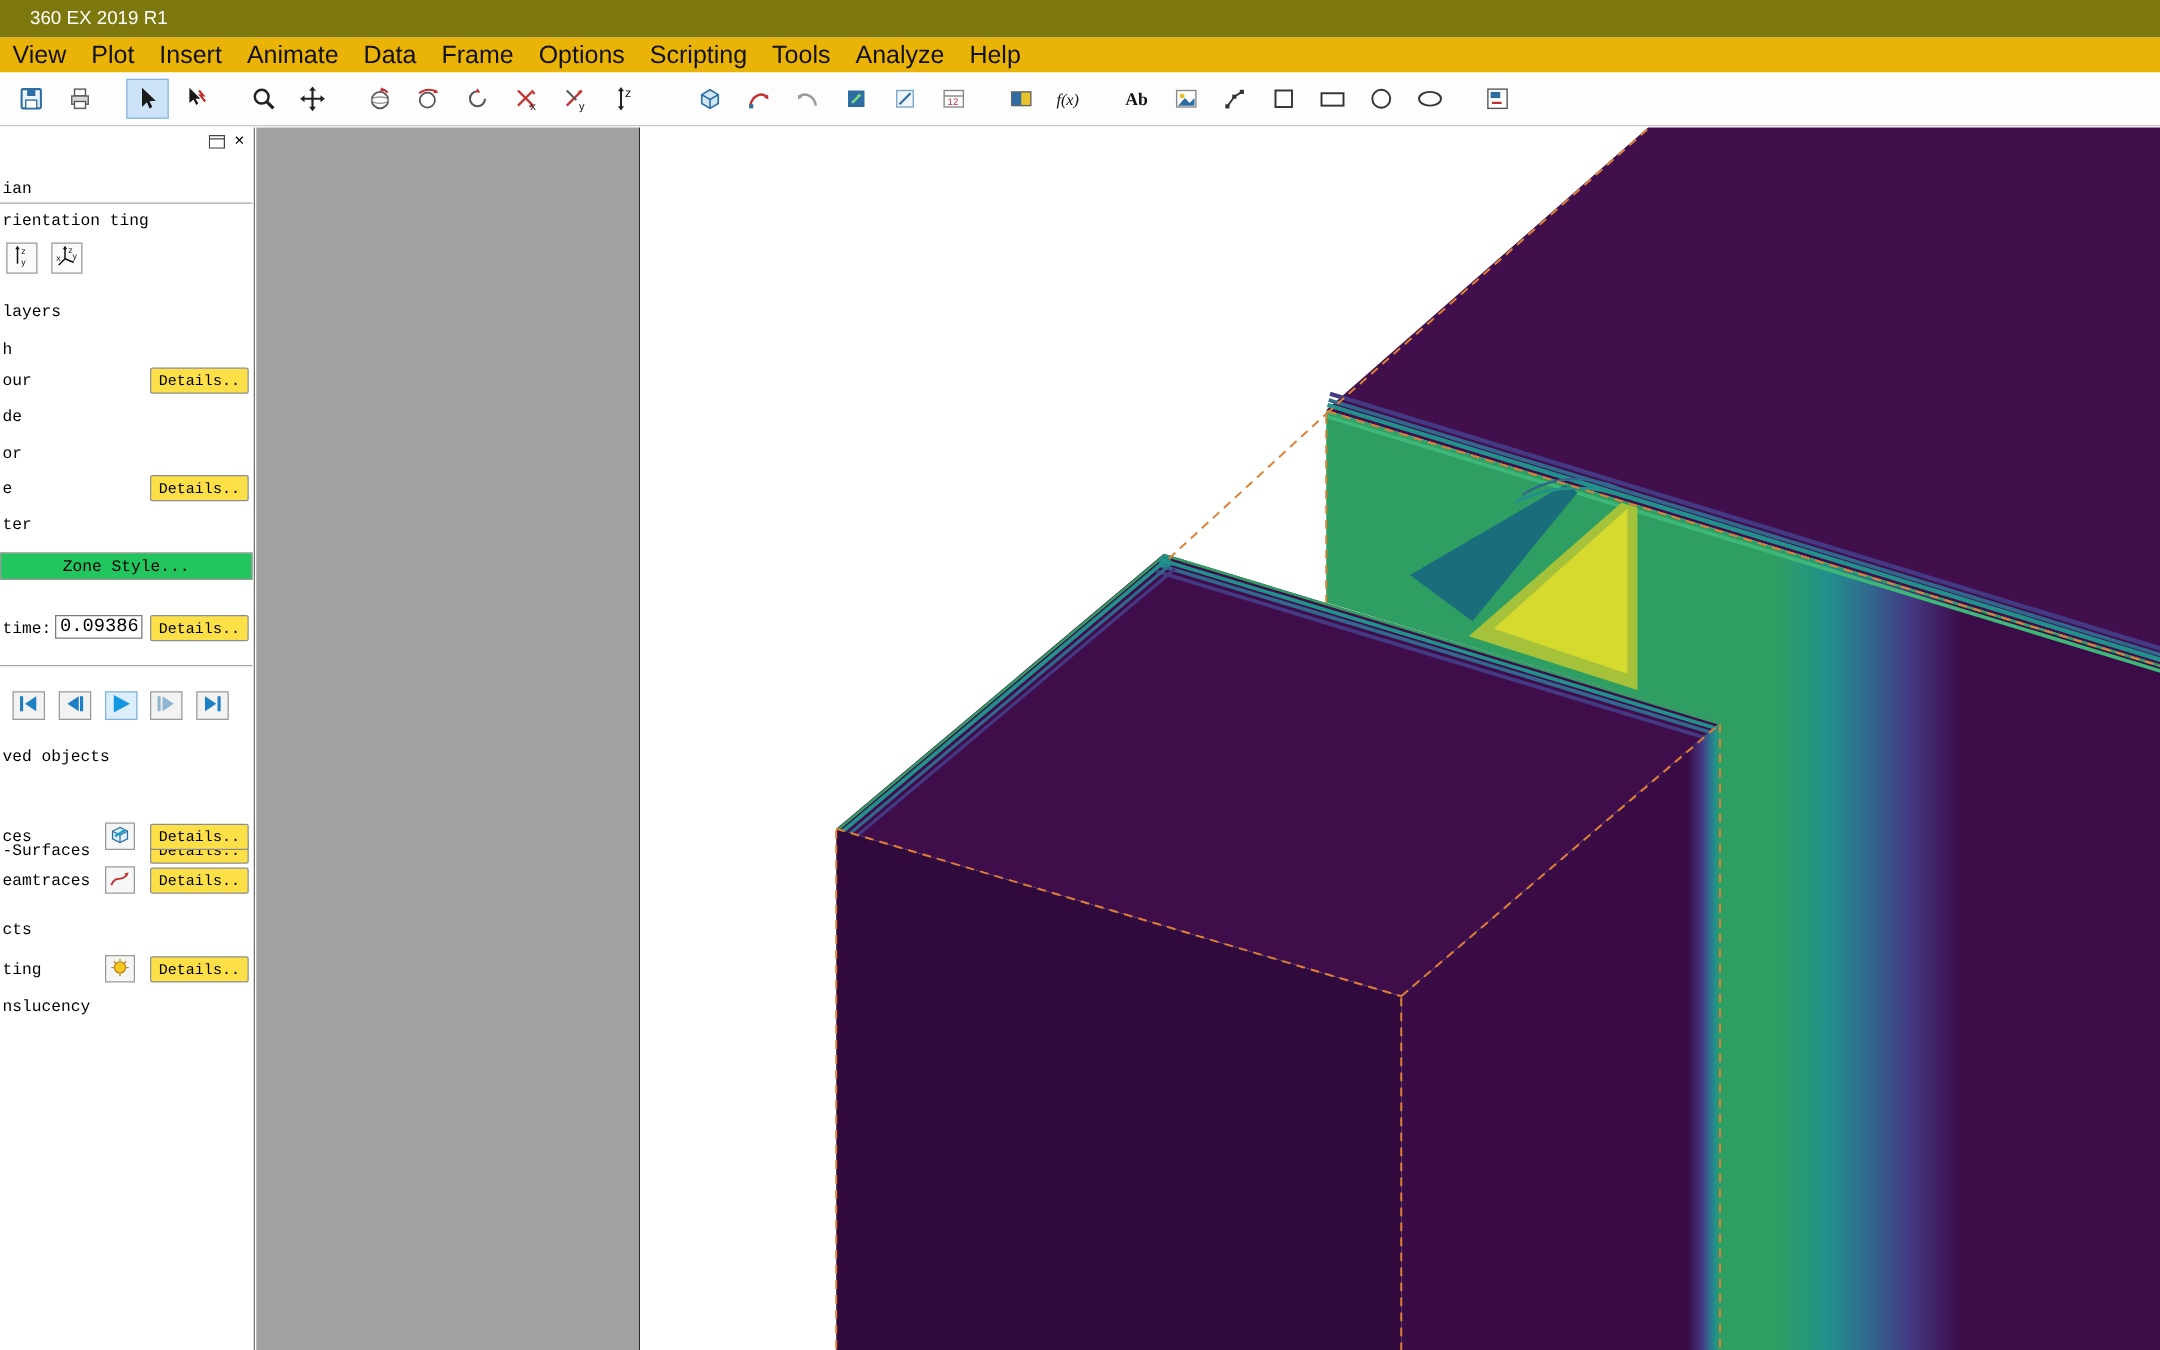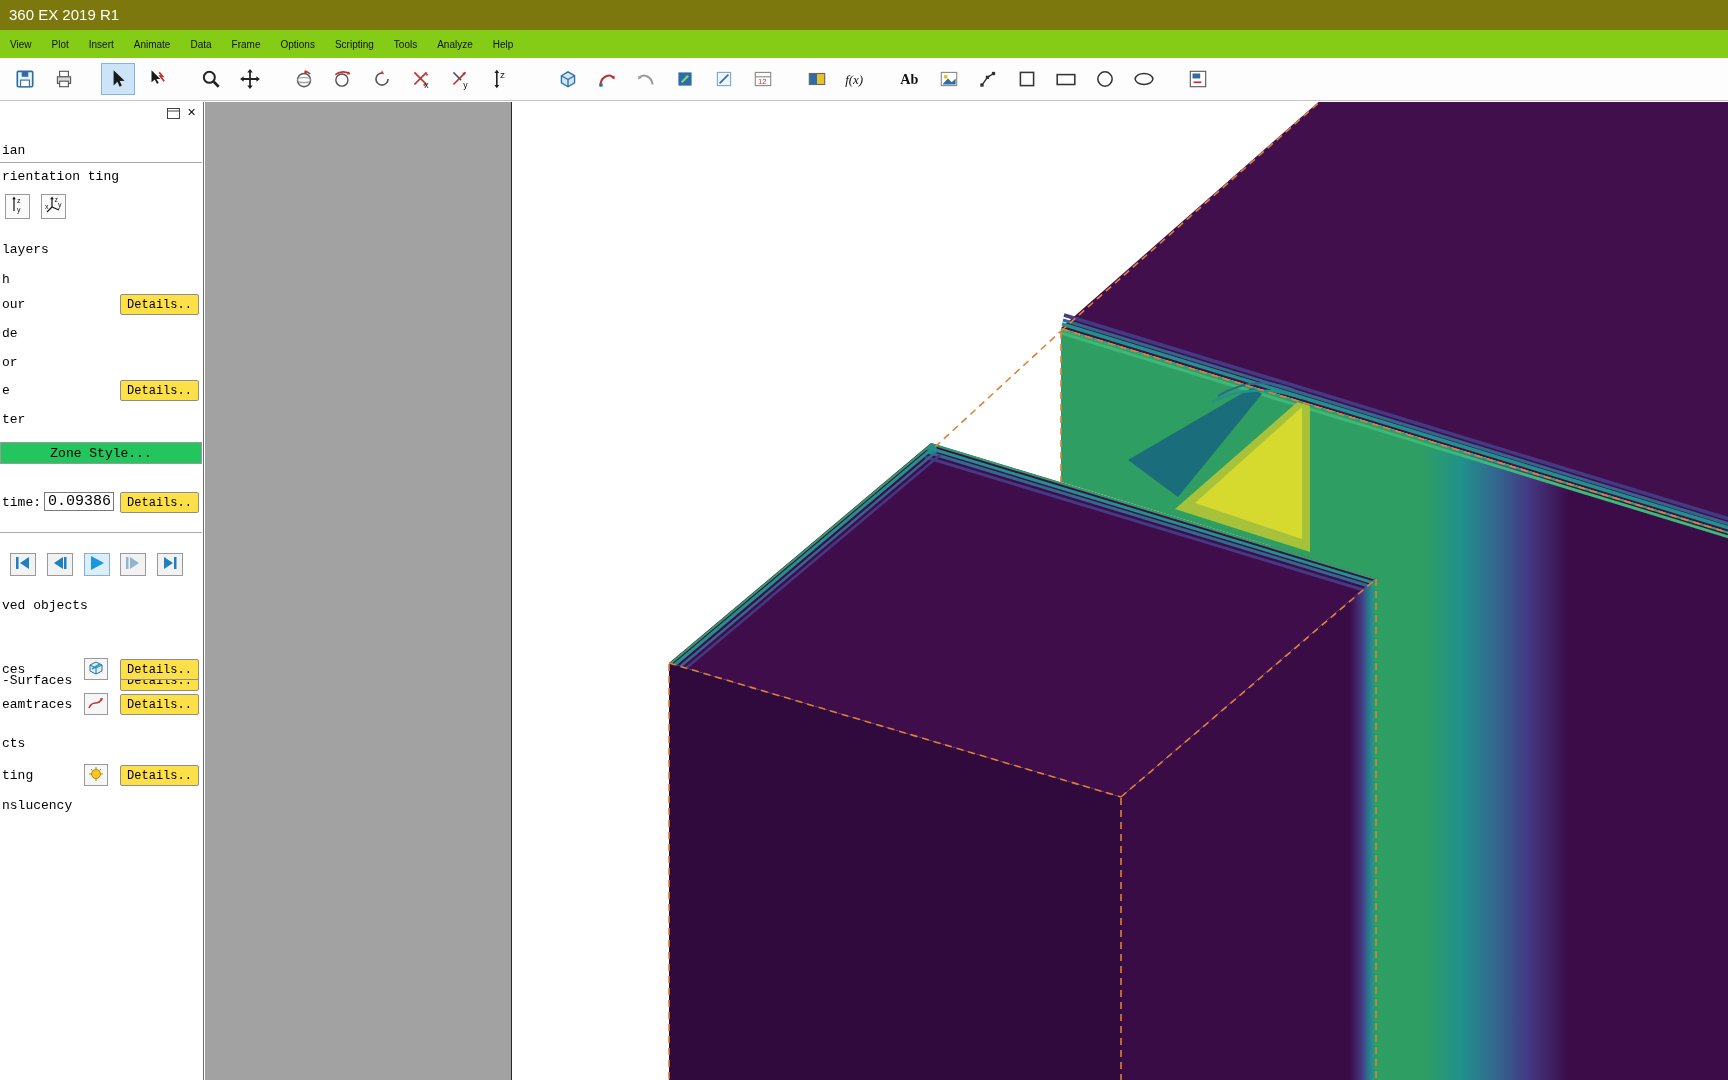--- a/index.html
+++ b/index.html
@@ -1,24 +1,24 @@
 <!DOCTYPE html>
 <html><head>
 <meta charset="utf-8">
 <style>
   html,body{margin:0;padding:0;background:#fff;}
   #app{position:relative;width:1728px;height:1080px;overflow:hidden;font-family:"Liberation Sans",sans-serif;background:#fff;}
 
   
   #titlebar{position:absolute;left:0;top:0;width:100%;height:30px;background:#7c780d;color:#fff;
-    font-size:15px;line-height:30px;padding-left:9px;box-sizing:border-box;}
+    font-size:15px;line-height:30px;padding-left:24px;box-sizing:border-box;}
 
   
-  #menubar{position:absolute;left:0;top:30px;width:100%;height:28px;background:#84cc16;display:flex;
-    align-items:center;font-size:10px;color:#111;}
+  #menubar{position:absolute;left:0;top:30px;width:100%;height:28px;background:#eab308;display:flex;
+    align-items:center;font-size:20px;color:#111;}
   .menu-item{padding:0 10px;cursor:default;}
 
   
   #toolbar{position:absolute;left:0;top:58px;width:100%;height:43px;background:#fdfdfd;
     border-bottom:1px solid #c6c6c6;display:flex;align-items:center;padding-left:8px;box-sizing:border-box;gap:5px;}
   .tbtn{width:34px;height:32px;display:flex;align-items:center;justify-content:center;background:transparent;
     border:1px solid transparent;padding:0;}
   .tbtn.sel{background:#cde3f7;border:1px solid #84b4e2;}
   .tsep{width:10px;height:32px;}
   .tbtn svg{display:block;}

